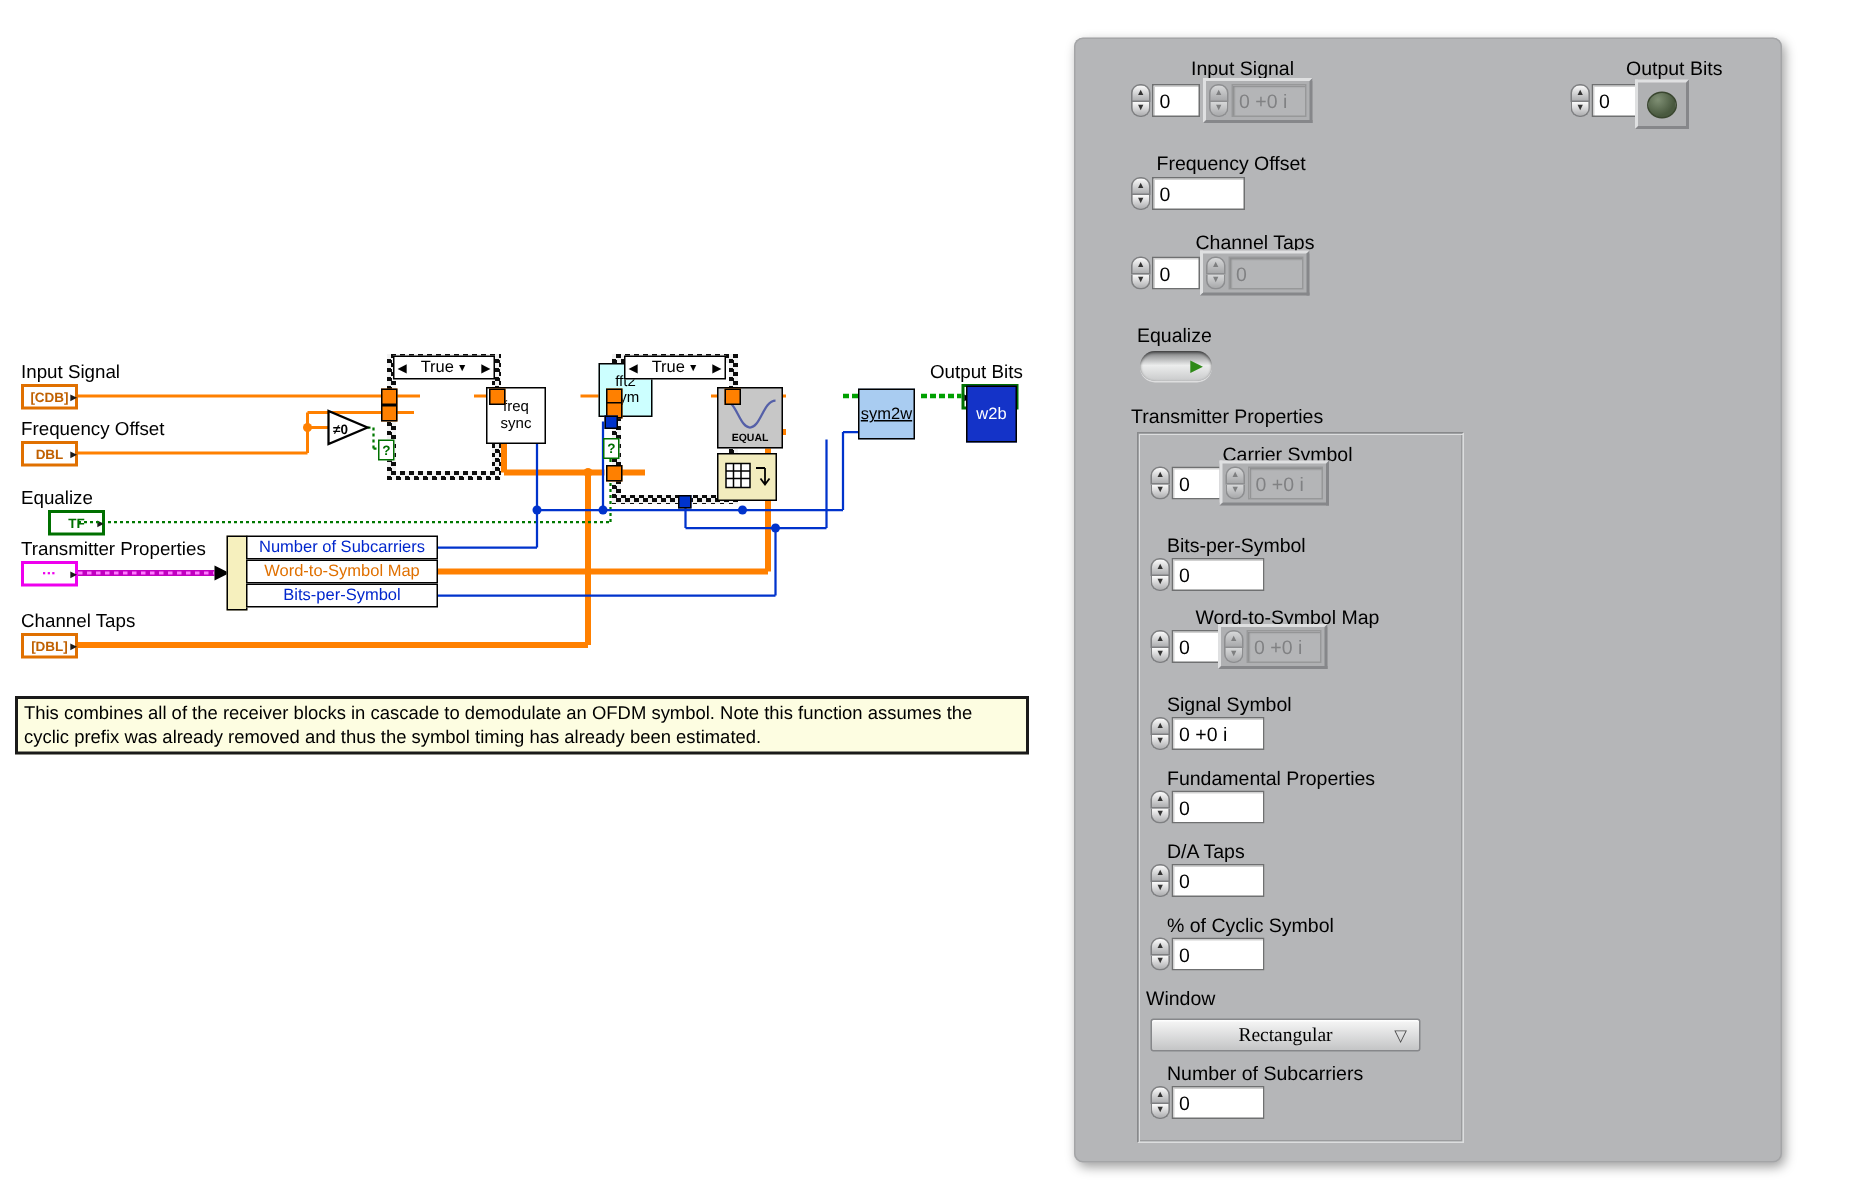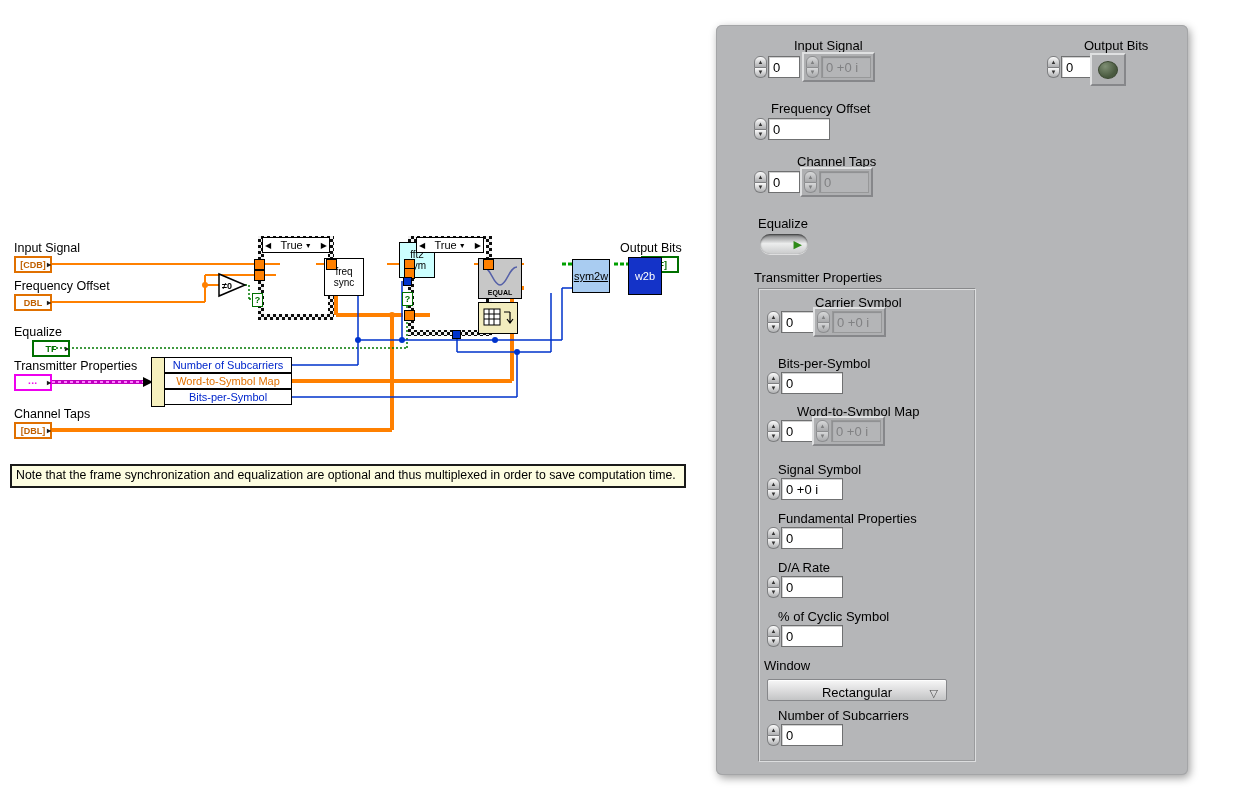--- a/index.html
+++ b/index.html
@@ -71,23 +71,23 @@
        background:radial-gradient(circle at 35% 28%, #7F8F74, #49593F 65%);}
   .toggle{position:absolute;width:48px;height:20px;border-radius:10px;
           background:linear-gradient(#77787a,#eceded 48%,#c9cacb);
           box-shadow:inset 0 1px 2px rgba(0,0,0,.55), 0 1px 0 rgba(255,255,255,.55);
           display:flex;align-items:center;justify-content:flex-end;padding-right:6px;box-sizing:border-box;}
   .toggle i{font-style:normal;font-size:11px;color:#2E8A17;line-height:1;}
   .cluster{position:absolute;border-top:1px solid #88898B;border-left:1px solid #88898B;
            border-bottom:1px solid #DCDDDE;border-right:1px solid #DCDDDE;
            box-shadow:inset 1px 1px 0 #DCDDDE, inset -1px -1px 0 #9A9B9D;}
   .dropdown{position:absolute;width:178px;height:20px;border:1px solid #86878a;border-radius:2px;
-            background:linear-gradient(#f7f7f7,#c4c5c6);display:flex;align-items:flex-end;
+            background:linear-gradient(#f7f7f7,#c4c5c6);display:flex;align-items:center;
             justify-content:center;font-size:13px;color:#000;
-            box-shadow:inset 0 1px 0 rgba(255,255,255,.8);}
+            box-shadow:inset 0 1px 0 rgba(255,255,255,.8);font-family:Liberation Serif, serif;}
   .dropdown i{position:absolute;right:8px;font-style:normal;font-size:11px;color:#4a4a4a;}
 </style>
 </head>
 <body>
 
 <div class="stage">
 
   <div class="bd">
 
     <svg width="716" height="560" style="position:absolute;left:0;top:0;z-index:1">
@@ -203,35 +203,35 @@
     </div>
     <div class="tun" style="left:404px;top:259px"></div>
     <div class="tun" style="left:404px;top:268px"></div>
     <div class="tun blue" style="left:403px;top:277px"></div>
     <div class="tun q" style="left:402px;top:292px">?</div>
     <div class="tun" style="left:404px;top:310px"></div>
     <div class="tun" style="left:483px;top:259px"></div>
     <div class="tun blue" style="left:452px;top:330px"></div>
 
     <div class="blk sym2w" style="left:524px;top:259px">sym2w</div>
-    <div class="blk w2b" style="left:580px;top:257px">w2b</div>
+    <div class="blk w2b" style="left:596px;top:257px">w2b</div>
 
     <div class="bd-label" style="left:620px;top:241px">Output Bits</div>
     <div class="term gr out" style="left:641px;top:256px">
       <i class="tarr" style="color:#000">▸</i>
       <span>TF]</span>
     </div>
 
     <div class="unb-strip" style="left:151px;top:357px"></div>
     <div class="unb-row blue" style="left:164px;top:357px">Number of Subcarriers</div>
     <div class="unb-row orange" style="left:164px;top:373px">Word-to-Symbol Map</div>
     <div class="unb-row blue" style="left:164px;top:389px">Bits-per-Symbol</div>
 
     <div class="comment">
-      <p>Note that the frame synchronization and equalization are optional and thus multiplexed in order to save computation time.</p>
+      <p>This combines all of the receiver blocks in cascade to demodulate an OFDM symbol. Note this function assumes the cyclic prefix was already removed and thus the  symbol timing has already been estimated.</p>
     </div>
   </div>
 
   <div class="fp">
 
     <div class="fp-label" style="left:78px;top:13px">Input Signal</div>
     <div class="numrow" style="left:38px;top:31px">
       <span class="spin">
           <i>▲</i>
           <i>▼</i>
@@ -343,21 +343,21 @@
 
     <div class="fp-label" style="left:62px;top:486px">Fundamental Properties</div>
     <div class="numrow" style="left:51px;top:502px">
       <span class="spin">
           <i>▲</i>
           <i>▼</i>
         </span>
       <span class="nfield" style="width:56px">0</span>
     </div>
 
-    <div class="fp-label" style="left:62px;top:535px">D/A Rate</div>
+    <div class="fp-label" style="left:62px;top:535px">D/A Taps</div>
     <div class="numrow" style="left:51px;top:551px">
       <span class="spin">
           <i>▲</i>
           <i>▼</i>
         </span>
       <span class="nfield" style="width:56px">0</span>
     </div>
 
     <div class="fp-label" style="left:62px;top:584px">% of Cyclic Symbol</div>
     <div class="numrow" style="left:51px;top:600px">

